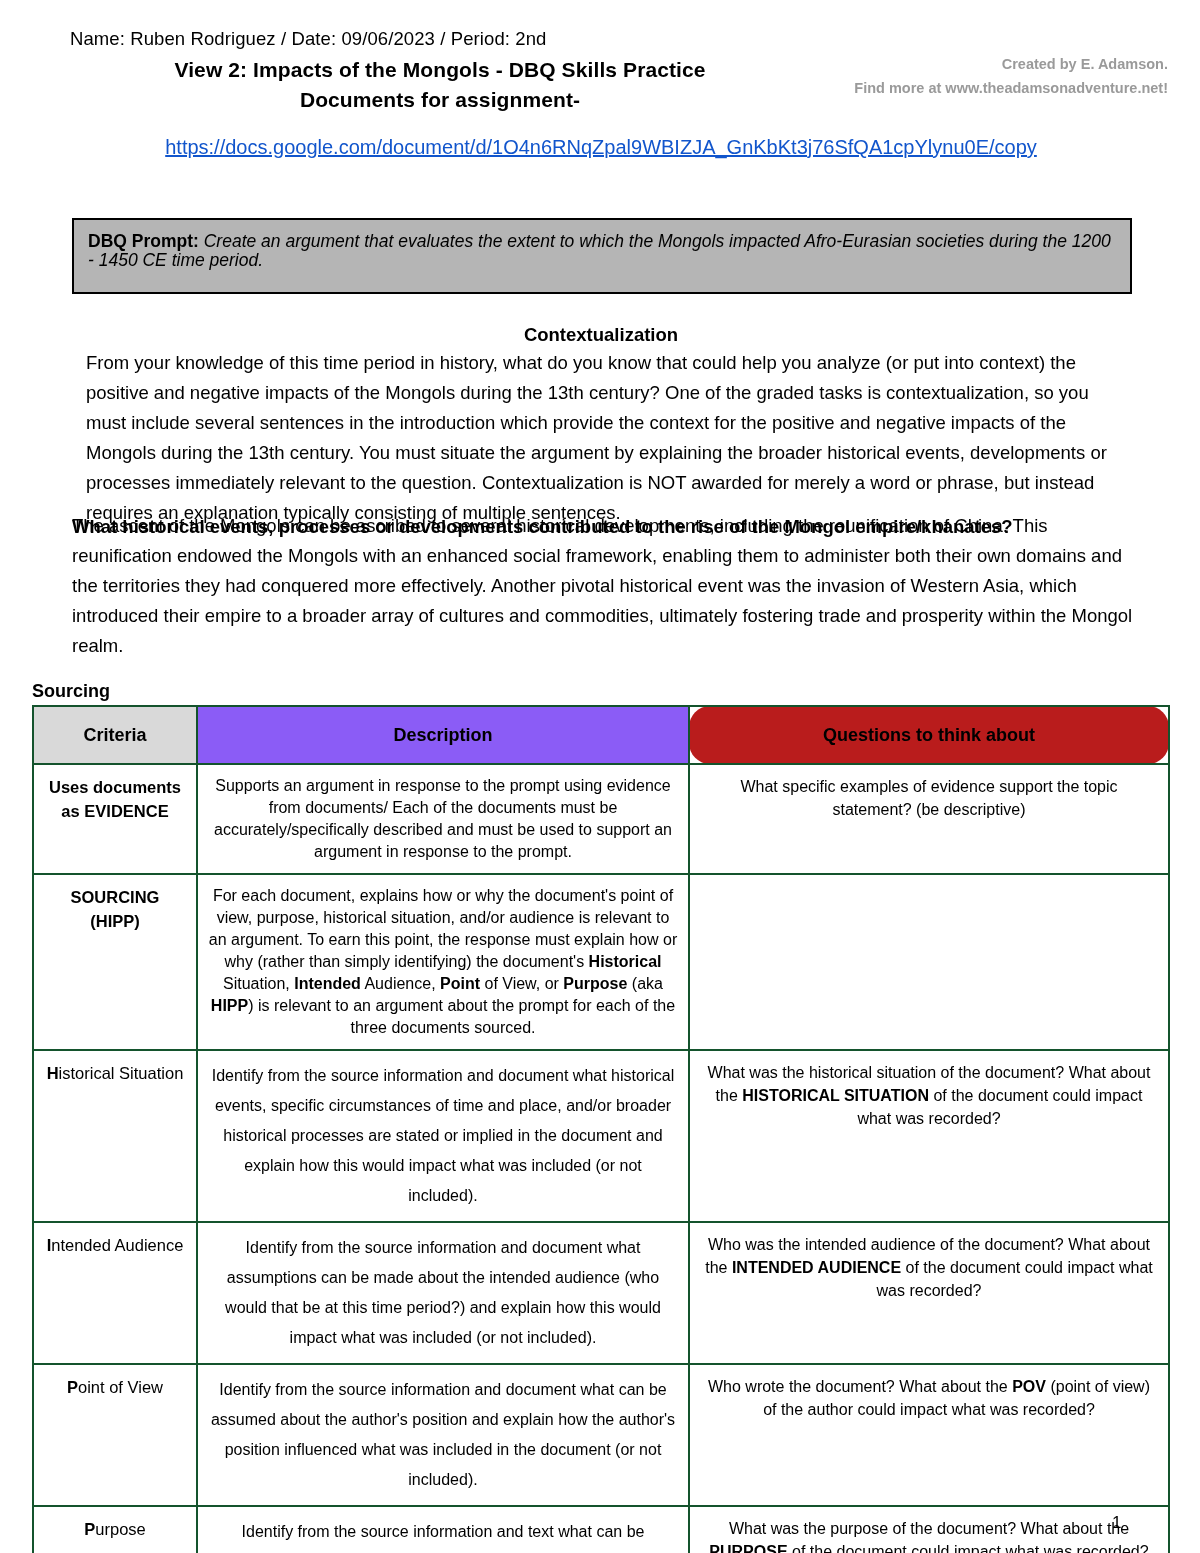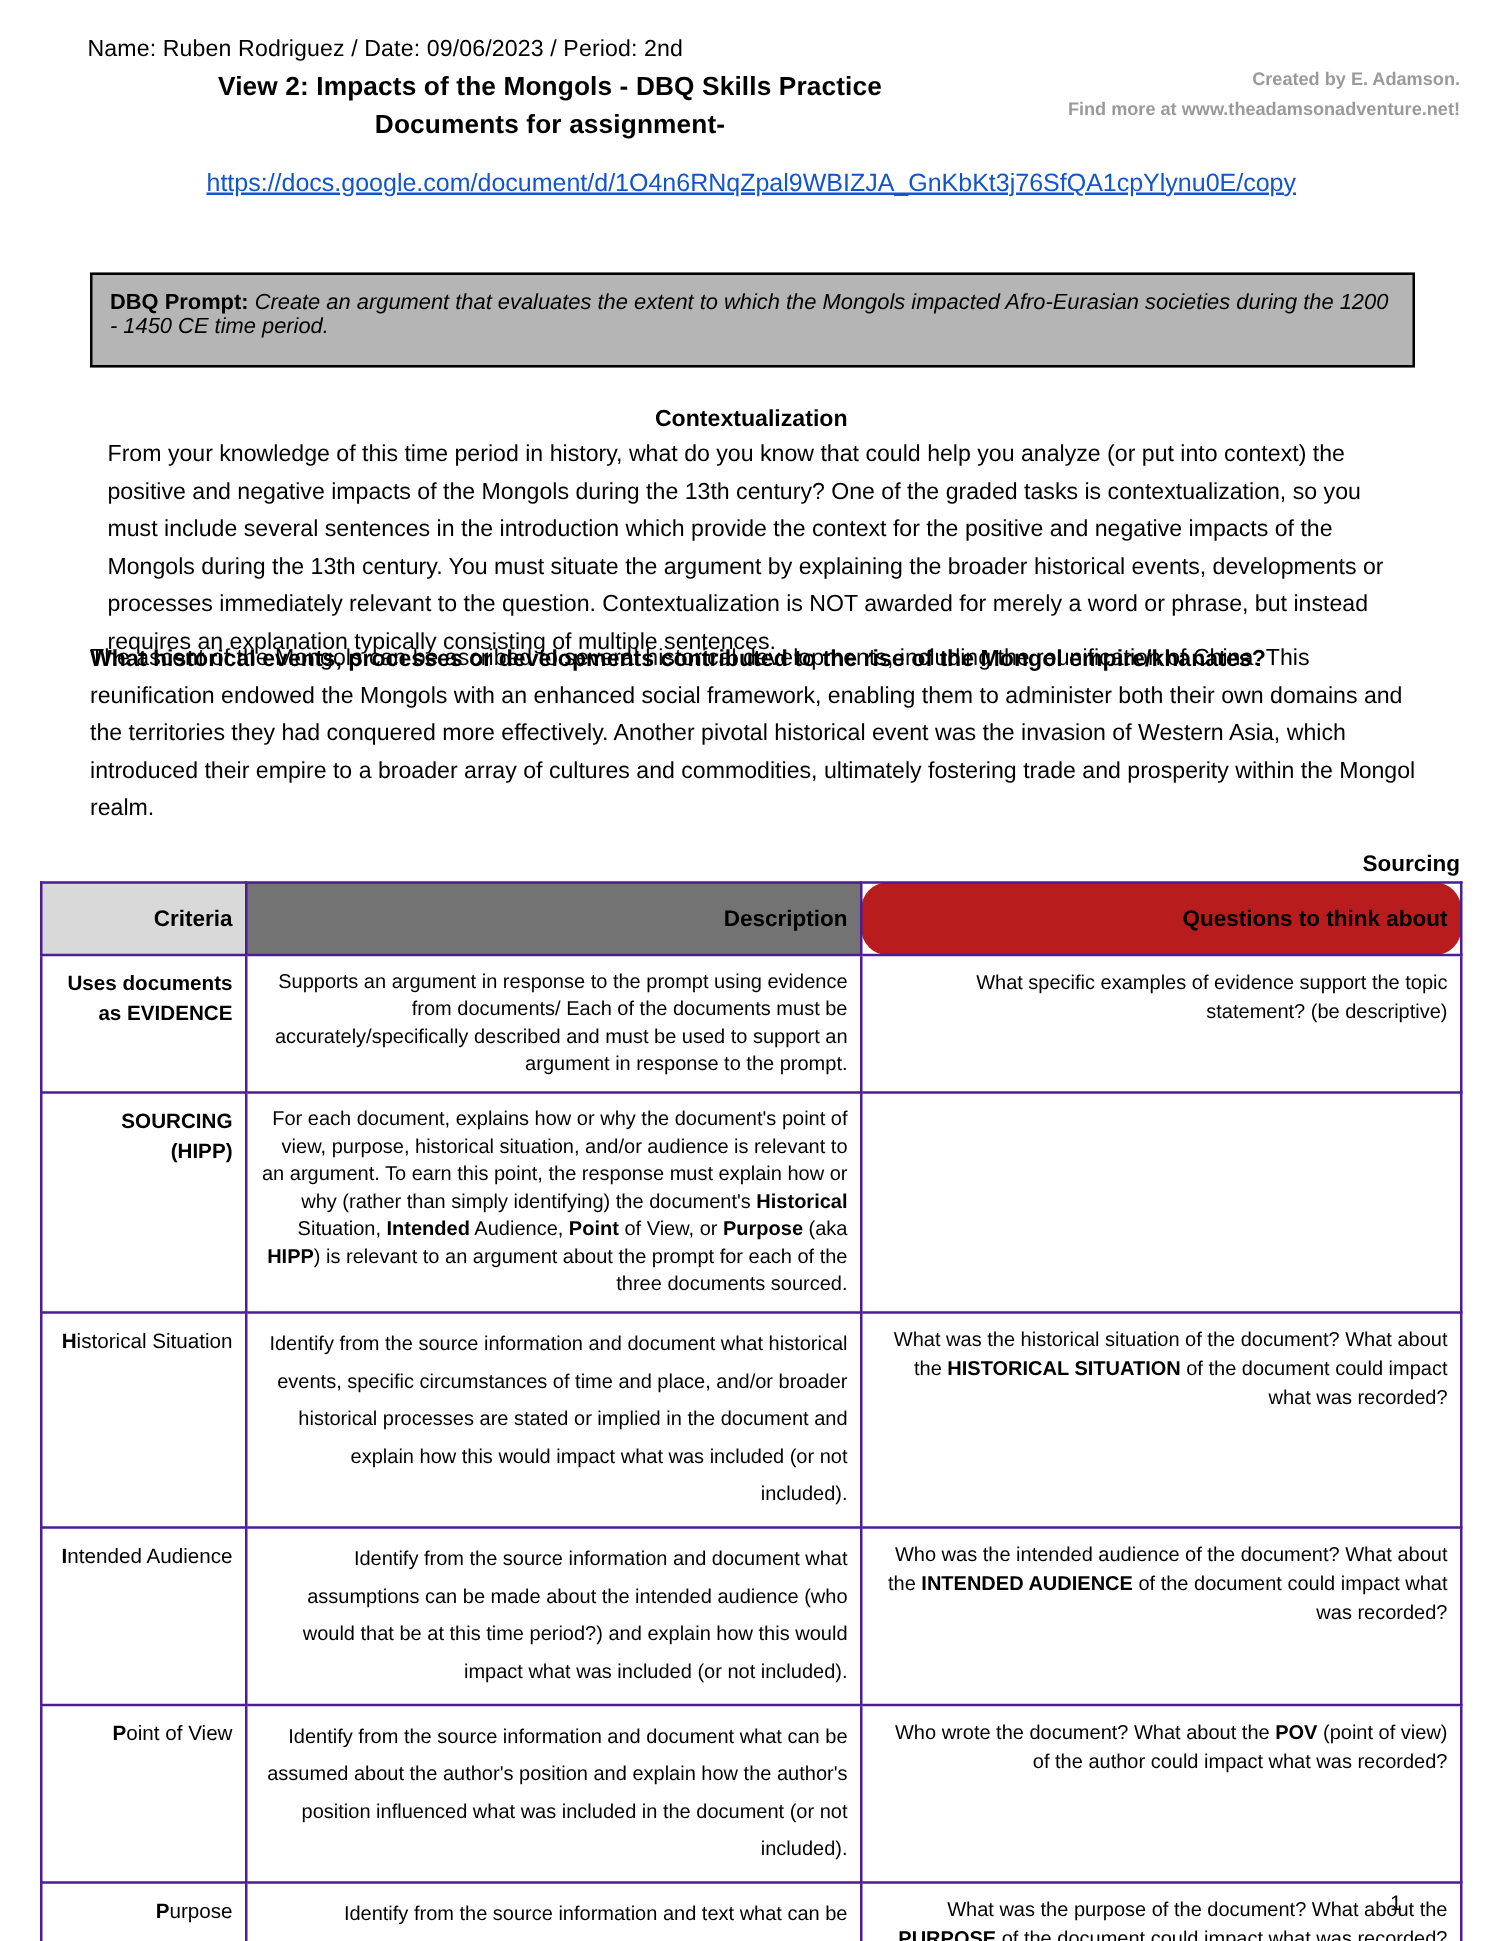--- a/index.html
+++ b/index.html
@@ -145,38 +145,38 @@
     font-size: 18.5px;
     line-height: 30px;
   }
 
   
   .sourcing-label {
     position: absolute;
     left: 32px;
     top: 679px;
     width: 1136px;
-    text-align: right;
+    text-align: left;
     font-size: 18px;
     font-weight: bold;
     line-height: 24px;
   }
   table.sourcing {
     position: absolute;
     left: 32px;
     top: 705px;
     width: 1136px;
     border-collapse: collapse;
     table-layout: fixed;
   }
   table.sourcing td, table.sourcing th {
-    border: 2px solid #4c1d95;
+    border: 2px solid #14532d;
     vertical-align: top;
     padding: 10px 10px 10px 10px;
-    text-align: right;
+    text-align: center;
   }
   table.sourcing thead th {
     background: #d9d9d9;
     font-size: 18px;
     font-weight: bold;
     height: 40px;
     vertical-align: middle;
     padding-top: 8px;
     padding-bottom: 8px;
   }
@@ -253,21 +253,21 @@
 
   <table class="sourcing">
     <colgroup>
       <col class="c-criteria">
       <col class="c-desc">
       <col class="c-quest">
     </colgroup>
     <thead>
       <tr>
         <th style="background: rgb(217, 217, 217);">Criteria</th>
-        <th style="background: #737373;">Description</th>
+        <th style="background: #8b5cf6;">Description</th>
         <th style="background: #b91c1c; border-radius: 21px;">Questions to think about</th>
       </tr>
     </thead>
     <tbody>
       <tr class="row-evidence">
         <td class="cell-crit bold">Uses documents as EVIDENCE</td>
         <td class="cell-body tight">Supports an argument in response to the prompt using evidence from documents/ Each of the documents must be accurately/specifically described and must be used to support an argument in response to the prompt.</td>
         <td class="cell-body">What specific examples of evidence support the topic statement? (be descriptive)</td>
       </tr>
       <tr class="row-sourcing">

